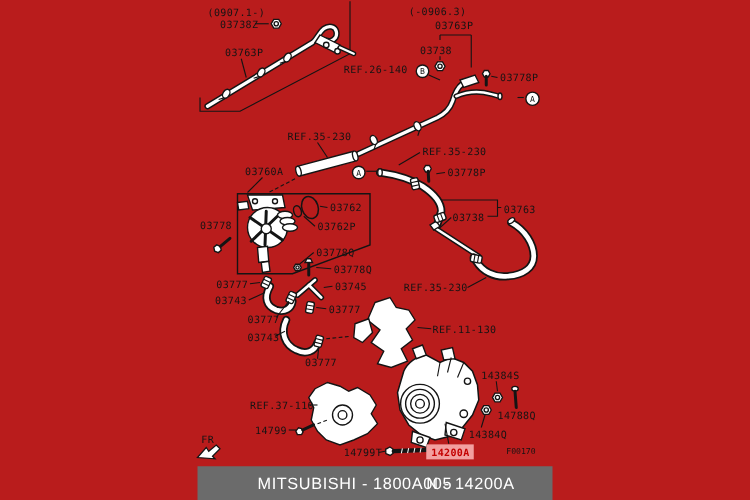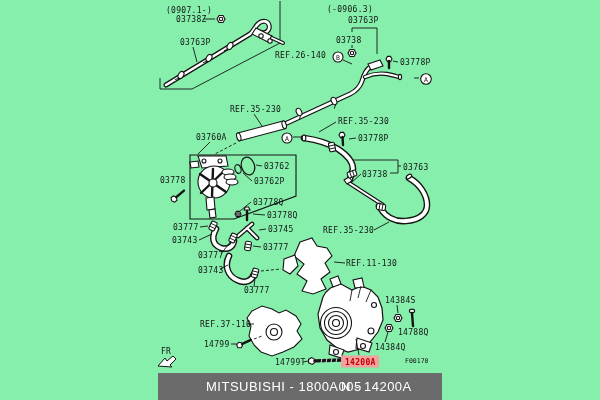--- a/index.html
+++ b/index.html
@@ -1,16 +1,16 @@
 <!DOCTYPE html>
 <html><head>
 <meta charset="utf-8">
 <style>
   html,body{margin:0;padding:0;background:#fff;}
-  .stage{position:relative;width:600px;height:400px;background:#86efac;overflow:hidden;
+  .stage{position:relative;width:600px;height:400px;background:#b91c1c;overflow:hidden;
          font-family:"DejaVu Sans Mono",monospace;}
   svg{position:absolute;left:0;top:0;}
   .lbl{font:8px "DejaVu Sans Mono",monospace;fill:#141414;letter-spacing:.3px;}
   .sm{font:6.5px "DejaVu Sans Mono",monospace;fill:#141414;}
   .co{font:6.5px "DejaVu Sans Mono",monospace;fill:#141414;text-anchor:middle;}
   .hl{font:8px "DejaVu Sans Mono",monospace;font-weight:bold;letter-spacing:.3px;}
   .ftxt{font:13px "Liberation Sans",sans-serif;letter-spacing:.5px;}
   .outl{fill:none;stroke:#141414;stroke-width:5;stroke-linecap:round;stroke-linejoin:round;}
   .core{fill:none;stroke:#fff;stroke-width:2.6;stroke-linecap:round;stroke-linejoin:round;}
   .h-o{fill:none;stroke:#141414;stroke-width:6.6;stroke-linecap:round;}

